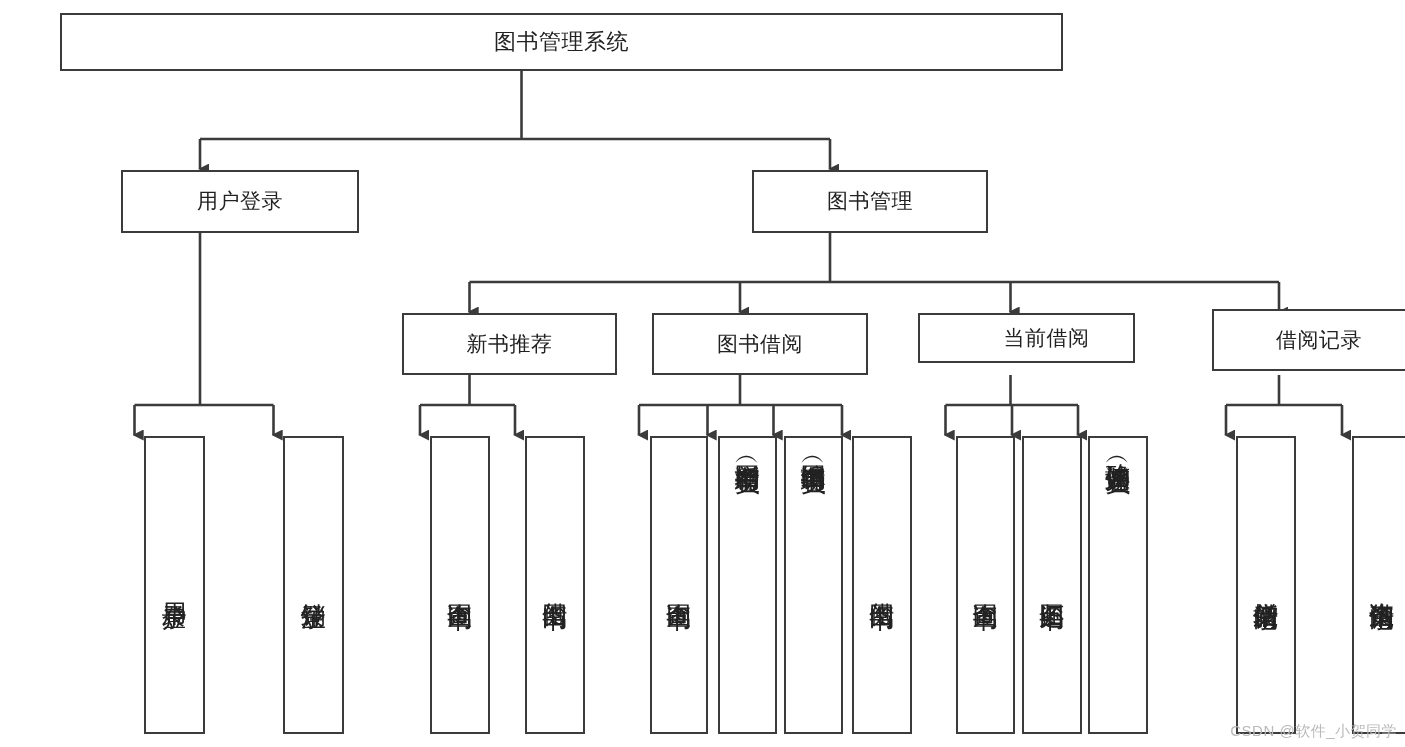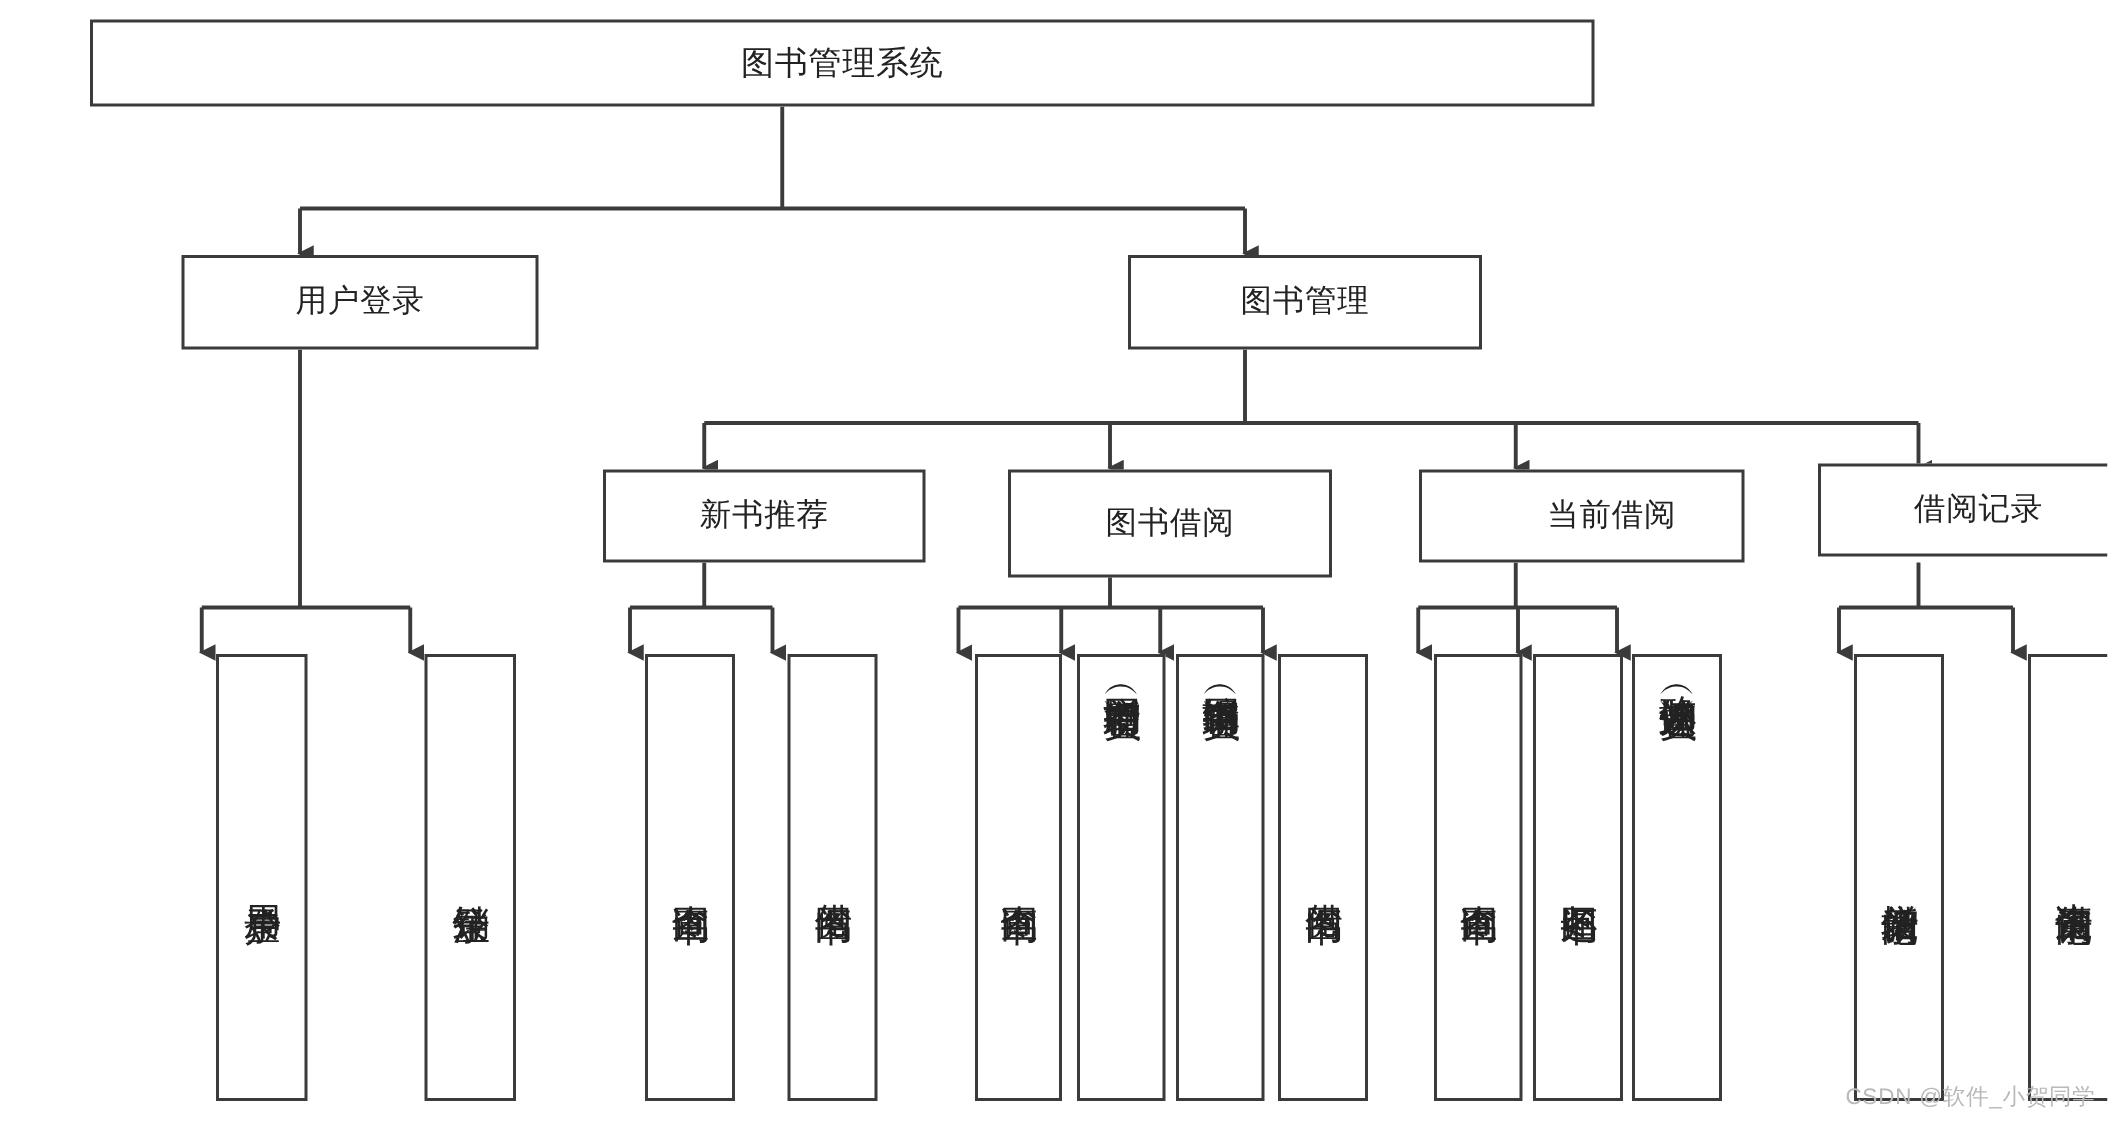--- a/index.html
+++ b/index.html
@@ -135,24 +135,24 @@
   <div class="node horiz" style="left: 81px; top: 170px; width: 238px; height: 63px;">
     <span class="label">用户登录</span>
   </div>
   <div class="node horiz" style="left: 362px; top: 313px; width: 215px; height: 62px;">
     <span class="label">新书推荐</span>
   </div>
 
   <div class="node horiz" style="left: 712px; top: 170px; width: 236px; height: 63px;">
     <span class="label">图书管理</span>
   </div>
-  <div class="node horiz" style="left: 632px; top: 313px; width: 216px; height: 72px;">
+  <div class="node horiz" style="left: 612px; top: 313px; width: 216px; height: 62px;">
     <span class="label">图书借阅</span>
   </div>
-  <div class="node horiz" style="left: 906px; top: 313px; width: 217px; height: 62px; padding-left: 40px;">
+  <div class="node horiz" style="left: 878px; top: 313px; width: 217px; height: 50px; padding-left: 40px;">
     <span class="label">当前借阅</span>
   </div>
   <div class="node horiz" style="left: 1172px; top: 309px; width: 214px; height: 62px;">
     <span class="label">借阅记录</span>
   </div>
 
   <div class="node vert centered" style="left: 104px; top: 436px; width: 61px; height: 298px;">
     <span class="label">用户登录</span>
   </div>
   <div class="node vert centered" style="left: 243px; top: 436px; width: 61px; height: 298px;">

